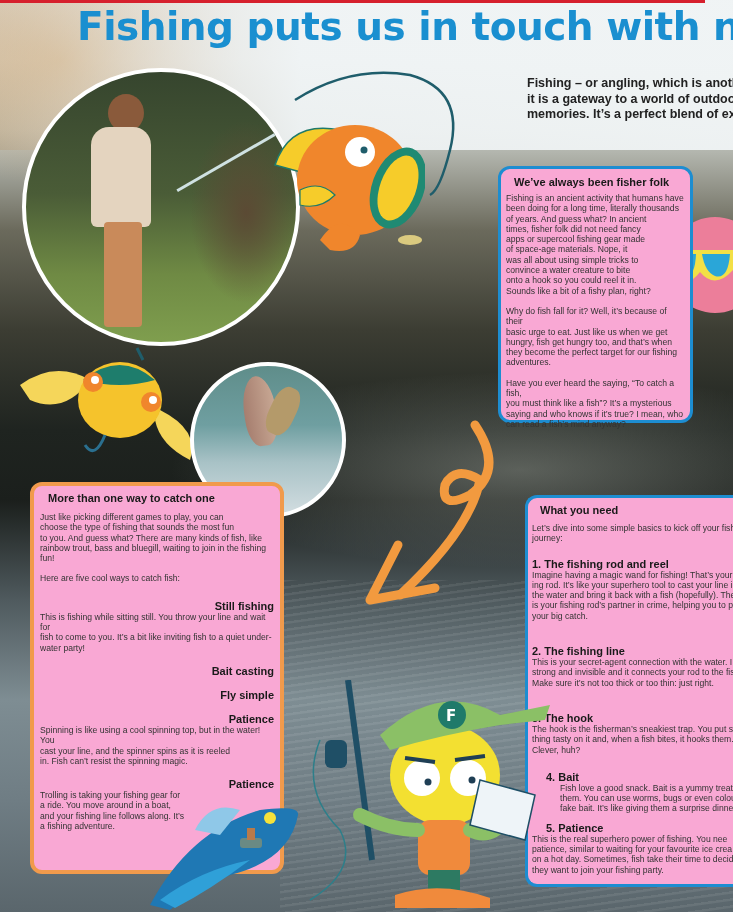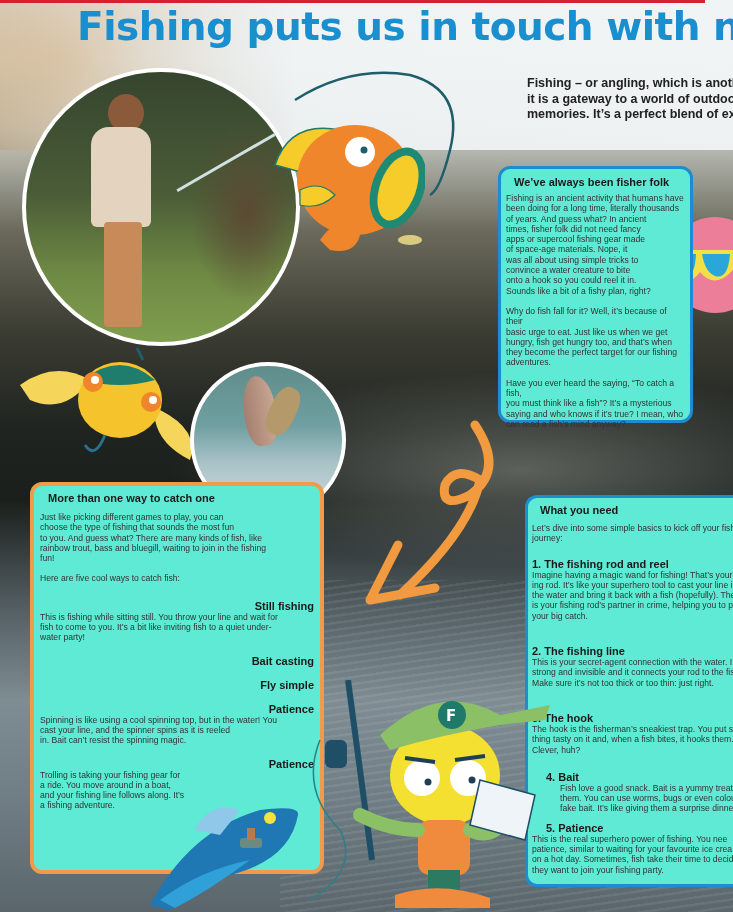--- a/index.html
+++ b/index.html
@@ -72,39 +72,39 @@
     background: linear-gradient(90deg, #a67e6f, #c8a894);
     transform: rotate(-8deg);
   }
   .trout-tail {
     position: absolute; left: 76px; top: 20px; width: 26px; height: 50px; border-radius: 40%;
     background: #b49a6a; transform: rotate(25deg);
   }
 
   
   .card {
-    position: absolute; background: #5eead4; border-radius: 12px; color: #2a2a2a;
+    position: absolute; background: #f9a8d4; border-radius: 12px; color: #2a2a2a;
   }
   .card-blue { border: 3px solid #1d8dd1; }
   .card-orange { border: 4px solid #f19a4c; }
   .card h3 {
     font-size: 11.5px; font-weight: bold; color: #1a1a1a; margin-bottom: 5px;
   }
   .card p {
     font-size: 8.6px; line-height: 10.3px; color: #333; white-space: pre-line;
   }
   .card .gap { height: 10px; }
   .card .sub {
     font-size: 11px; font-weight: bold; color: #1a1a1a; margin-top: 2px; line-height: 12px;
   }
 
   .card-folk { left: 498px; top: 166px; width: 195px; height: 257px; padding: 7px 5px 6px 5px; }
   .card-folk h3 { padding-left: 8px; font-size: 11px; }
 
-  .card-ways { left: 30px; top: 482px; width: 294px; height: 392px; padding: 6px 6px 6px 6px; }
+  .card-ways { left: 30px; top: 482px; width: 254px; height: 392px; padding: 6px 6px 6px 6px; }
   .card-ways h3 { padding-left: 8px; font-size: 11px; margin-bottom: 8px; }
   .card-ways .sub { margin-top: 0; text-align: right; }
 
   .card-need { left: 525px; top: 495px; width: 220px; height: 392px; padding: 6px 4px 6px 4px; border-right: none; border-radius: 12px 0 0 12px; }
   .card-need h3 { padding-left: 8px; font-size: 11px; margin-bottom: 7px; }
   .card-need .indent { padding-left: 14px; }
   .card-need .indent-p { padding-left: 28px; }
 
   
   .illus { position: absolute; }
@@ -231,21 +231,21 @@
 
   <div class="sub">Bait casting</div>
   <div class="gap" style="height:12px"></div>
 
   <div class="sub">Fly simple</div>
   <div class="gap" style="height:12px"></div>
 
   <div class="sub">Patience</div>
   <p>Spinning is like using a cool spinning top, but in the water! You
 cast your line, and the spinner spins as it is    reeled
-in. Bait can’t resist the spinning magic.</p>
+in. Fish can’t resist the spinning magic.</p>
   <div class="gap" style="height:12px"></div>
 
   <div class="sub">Patience</div>
   <p>Trolling is taking your fishing gear for
 a ride. You move around in a boat,
 and your fishing line follows along. It’s
 a fishing adventure.</p>
 </div>
 
 <div class="card card-blue card-need">

